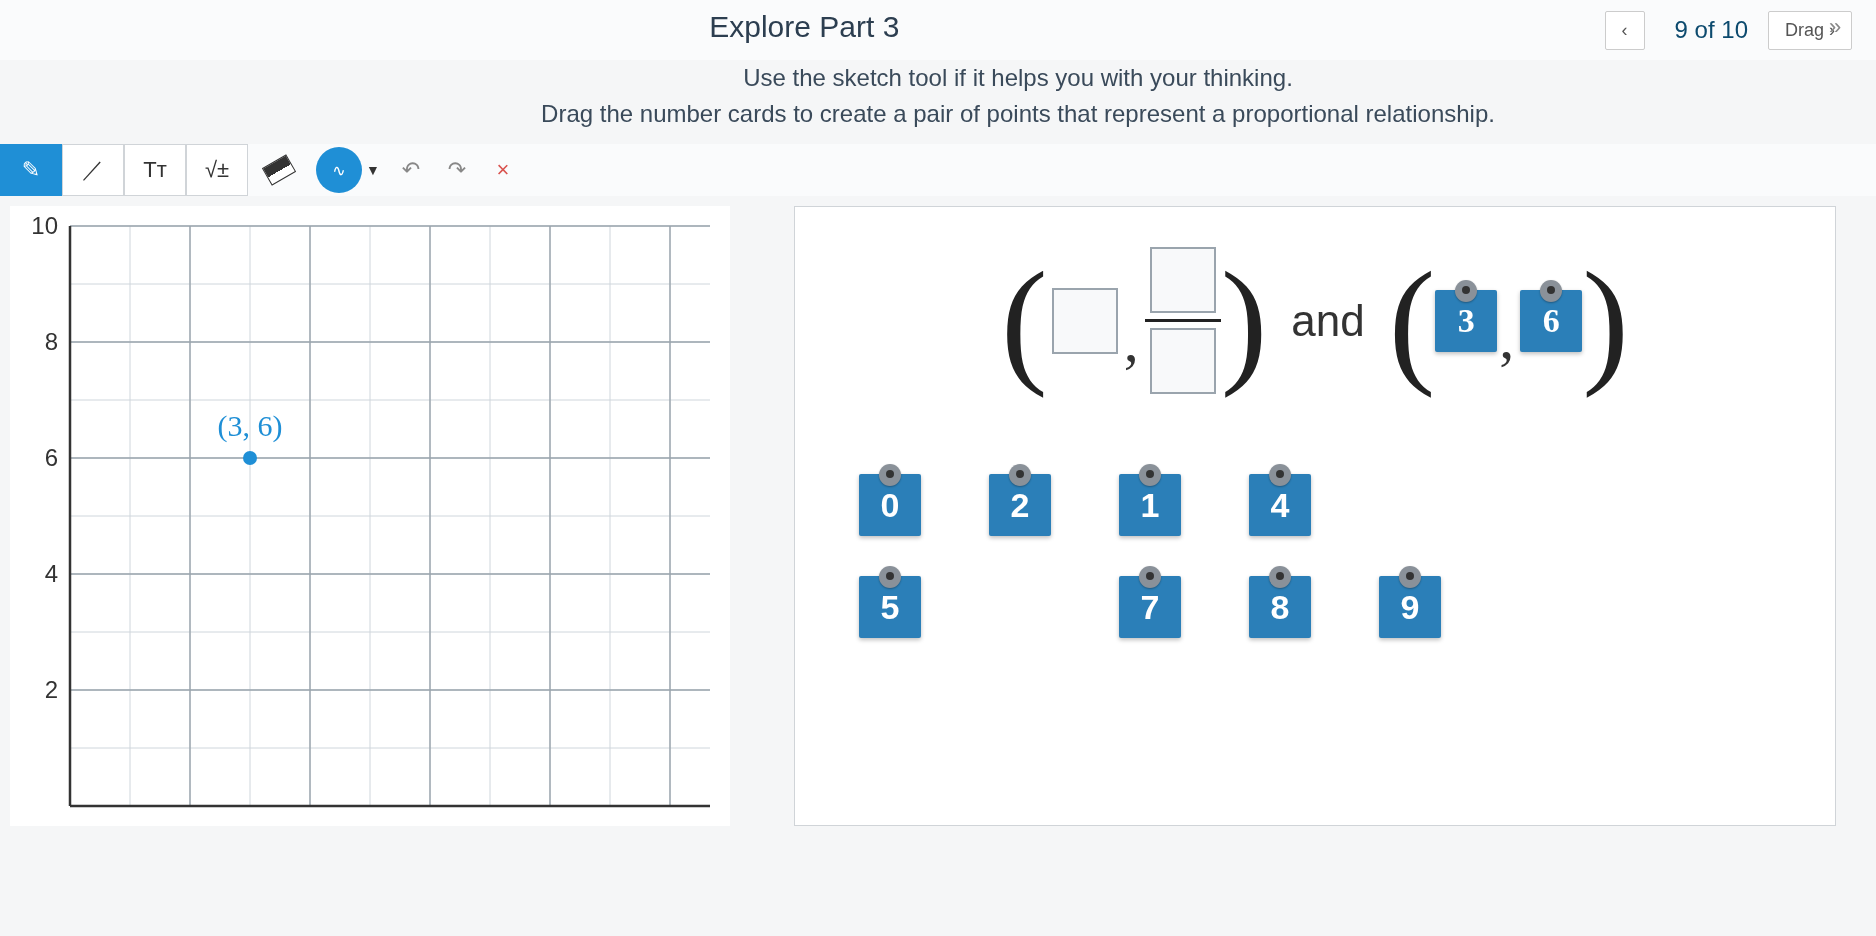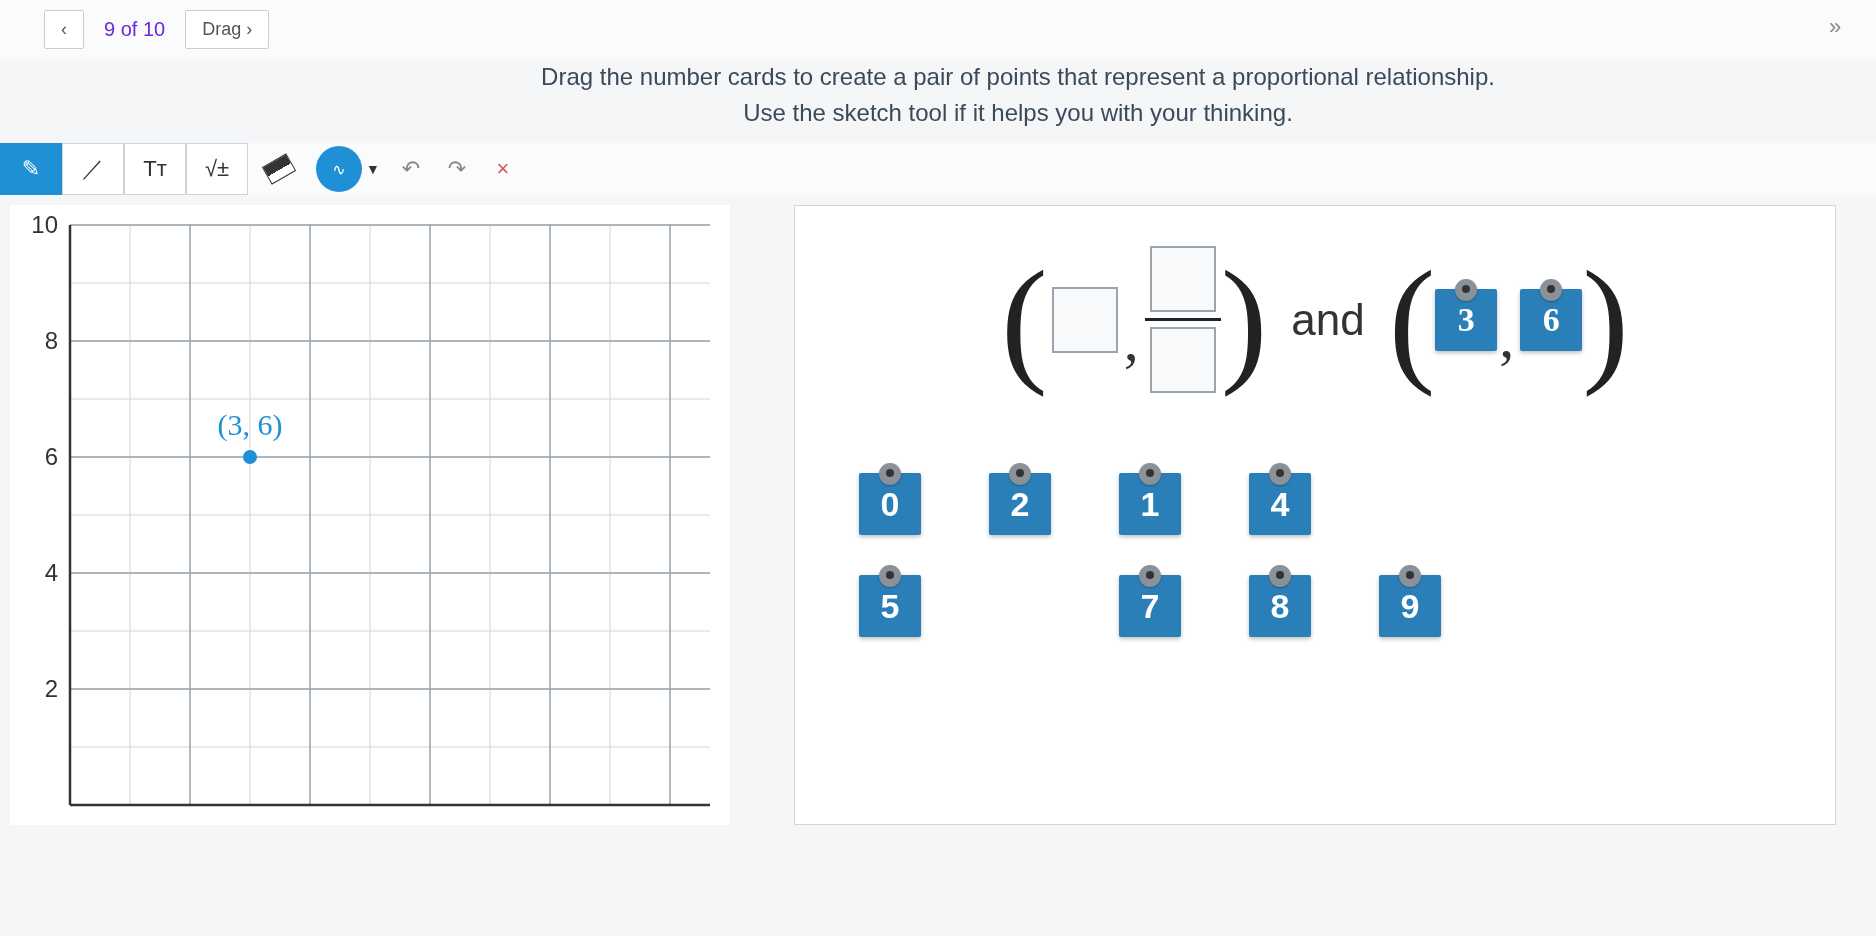--- a/index.html
+++ b/index.html
@@ -35,23 +35,24 @@
   .nav-btn {
     border: 1px solid #ccc;
     background: #fff;
     padding: 8px 16px;
     font-size: 18px;
     cursor: pointer;
     border-radius: 2px;
     color: #555;
   }
   .nav-counter {
-    font-size: 20px;
-    color: #6d28d9;
+    font-size: 24px;
+    color: #0c4a6e;
     padding: 0 8px;
+    margin-left: 10px;
   }
   .instructions {
     text-align: center;
     font-size: 24px;
     color: #3a4a5a;
     line-height: 1.5;
     padding: 0 40px 12px 200px;
   }
   .toolbar {
     display: flex;
@@ -232,31 +233,34 @@
     transform: rotate(-30deg);
     background: linear-gradient(#333 55%, #fff 55%);
     border: 1px solid #333;
   }
   .close-x { color: #d9534f; font-size: 22px; font-weight: 300; }
 </style>
 </head>
 <body>
 
 <div class="header">
+  <div class="title-block">
+    <div class="page-title">Explore Part 3</div>
+  </div>
   <div class="nav-controls">
     <button class="nav-btn">‹</button>
     <span class="nav-counter">9 of 10</span>
     <button class="nav-btn">Drag  ›</button>
     <span class="tool-icon-plain" style="position:absolute; top:4px; right:18px;">»</span>
   </div>
 </div>
 
 <div class="instructions">
+  <div>Use the sketch tool if it helps you with your thinking.</div>
   <div>Drag the number cards to create a pair of points that represent a proportional relationship.</div>
-  <div>Use the sketch tool if it helps you with your thinking.</div>
 </div>
 
 <div class="toolbar">
   <div class="tool-btn active">
     <span>✎</span>
   </div>
   <div class="tool-btn">
     <span>／</span>
   </div>
   <div class="tool-btn">

